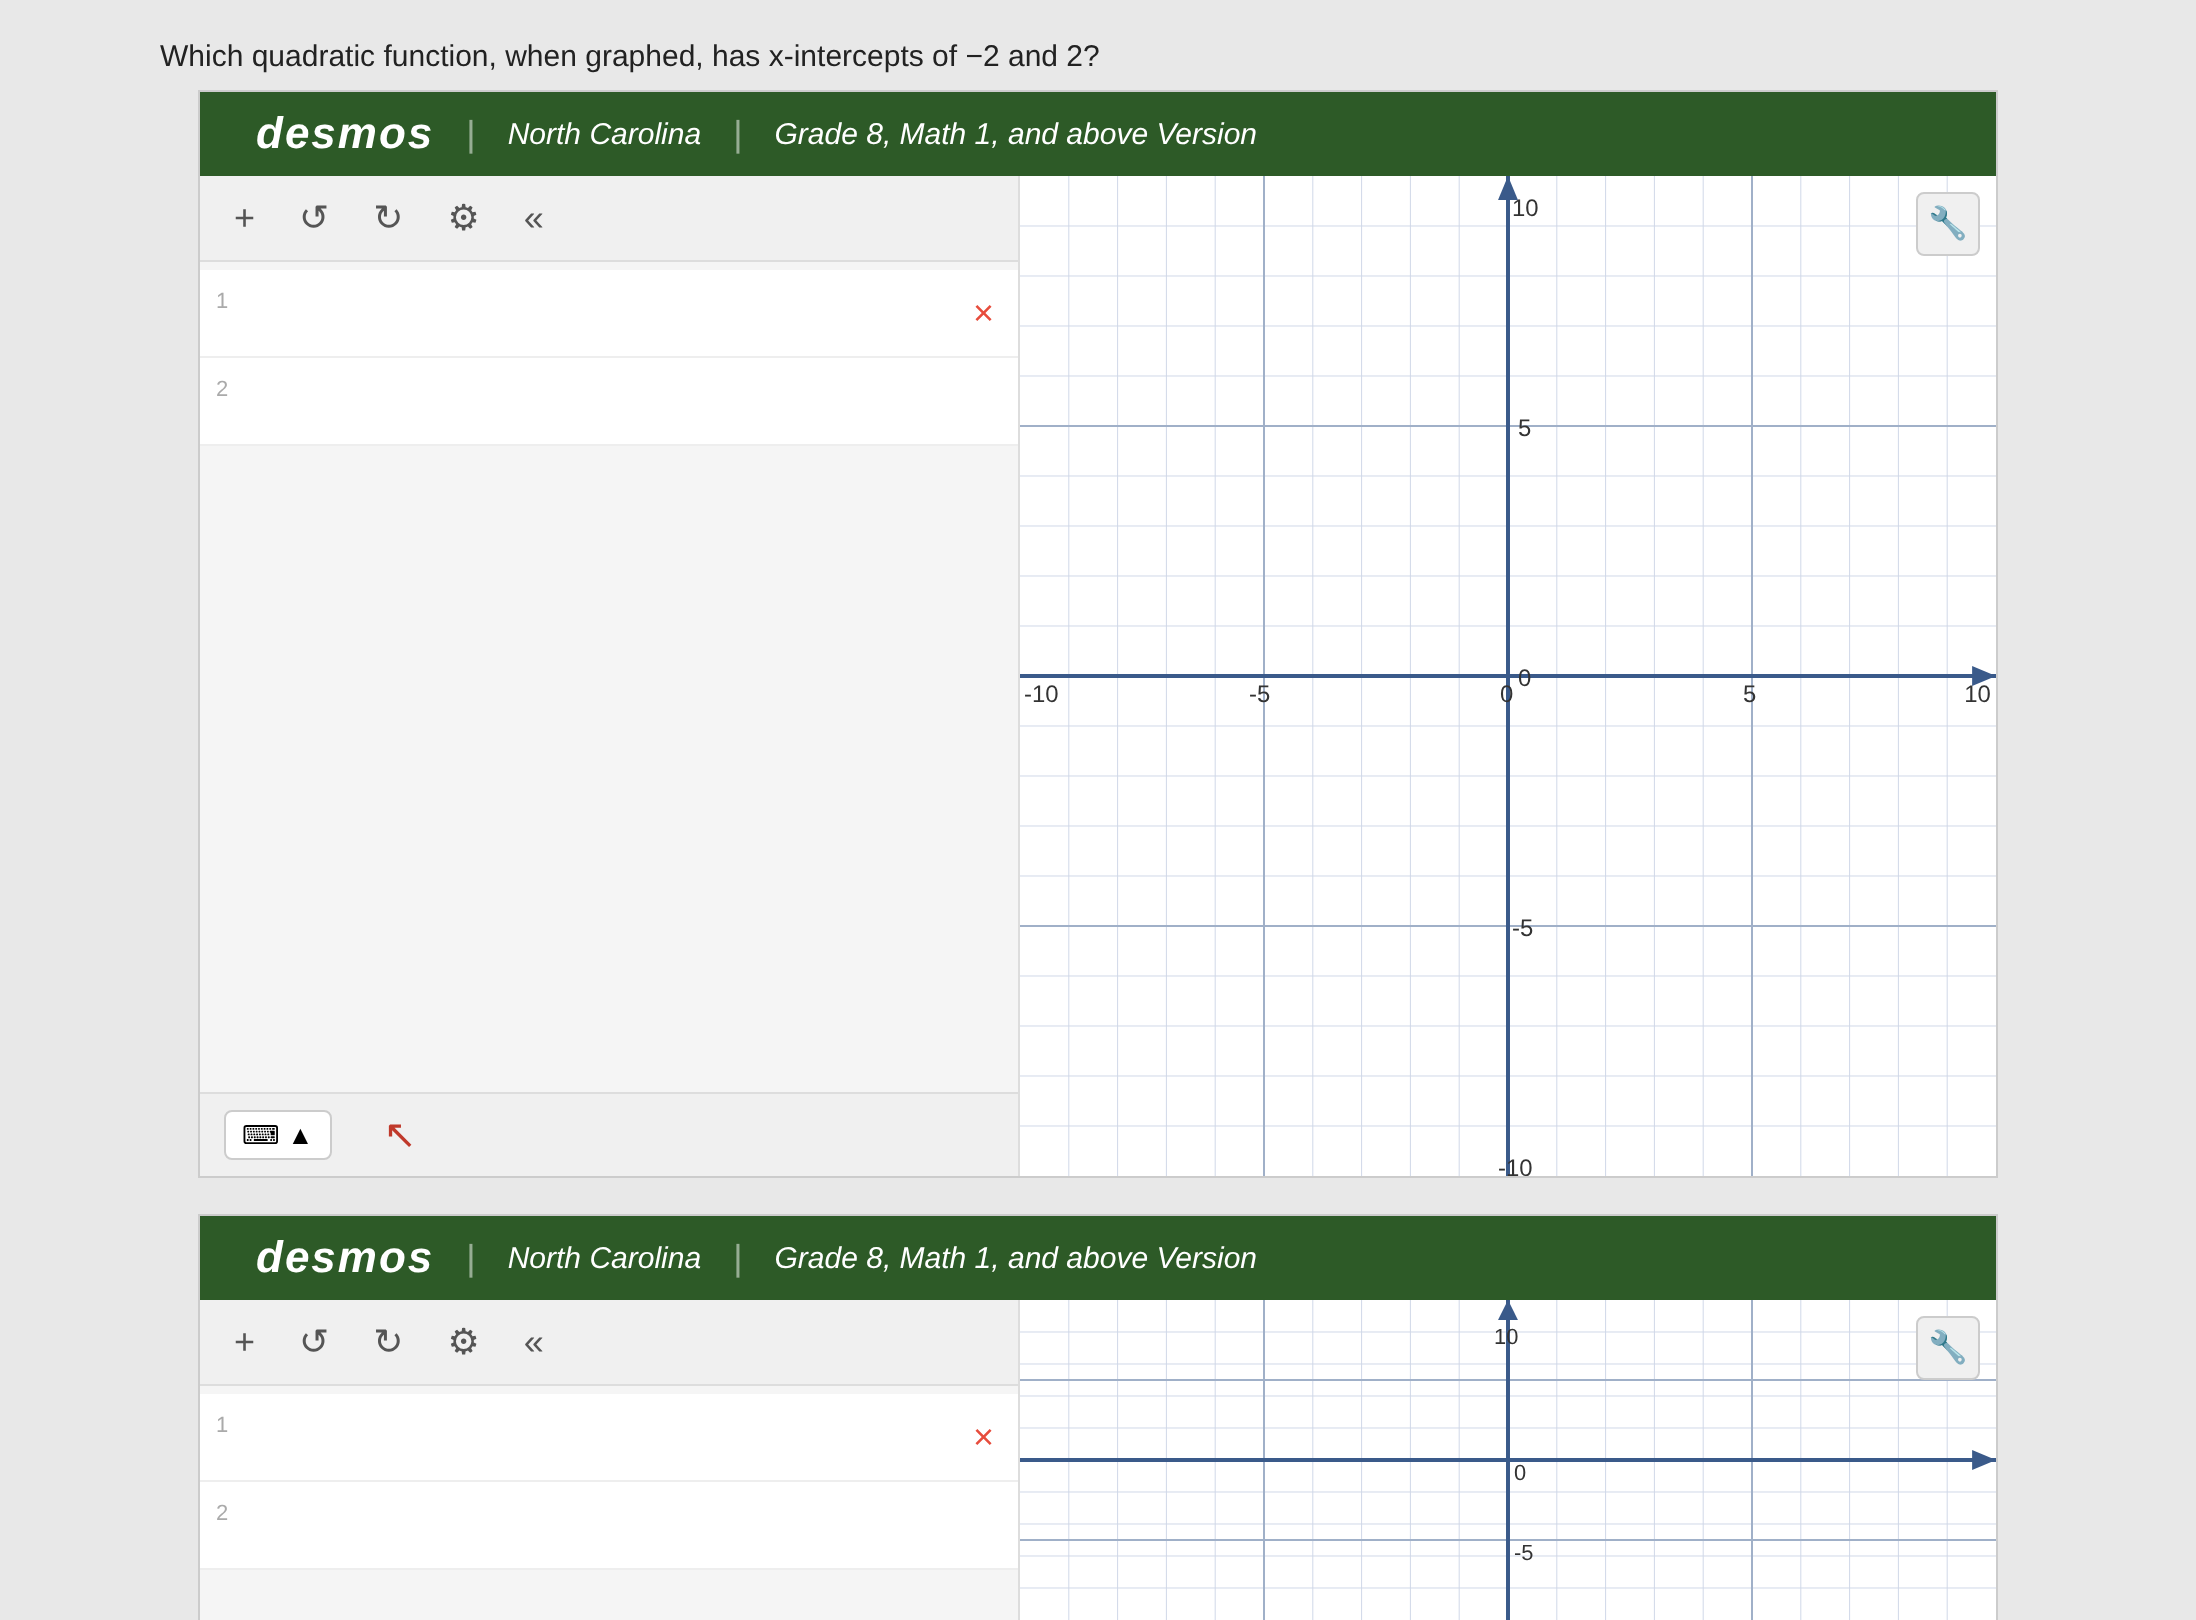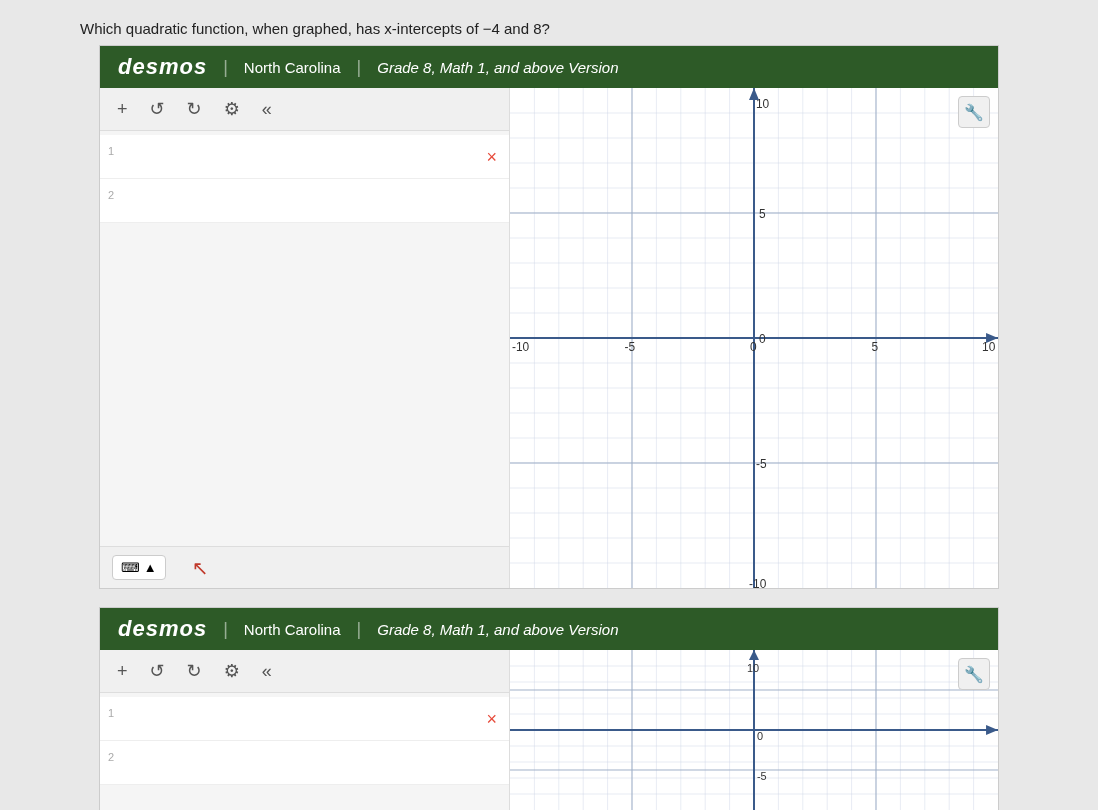--- a/index.html
+++ b/index.html
@@ -28,39 +28,40 @@
       border: 1px solid #ccc;
       margin-bottom: 18px;
       position: relative;
     }
 
     .desmos-header {
       background: #2d5a27;
       color: white;
       display: flex;
       align-items: center;
-      padding: 8px 18px;
+      padding: 8px 28px;
       gap: 16px;
     }
 
     .desmos-logo {
       font-size: 22px;
       font-weight: bold;
       font-style: italic;
       letter-spacing: 1px;
     }
 
     .desmos-header-sep {
       color: rgba(255,255,255,0.5);
       font-size: 18px;
     }
 
     .desmos-header-region {
       font-size: 15px;
       font-weight: normal;
+      font-style: italic;
     }
 
     .desmos-header-course {
       font-size: 15px;
       font-weight: normal;
       font-style: italic;
     }
 
     .desmos-body {
       display: flex;
@@ -215,21 +216,21 @@
     .desmos-graph-2 {
       flex: 1;
       position: relative;
       background: #fff;
       overflow: hidden;
     }
   </style>
 </head>
 <body>
 
-<p class="question-text">Which quadratic function, when graphed, has x-intercepts of −4 and 8?</p>
+<p class="question-text">Which quadratic function, when graphed, has x-intercepts of −2 and 2?</p>
 
 <div class="desmos-container">
 
   <div class="desmos-header">
     <span class="desmos-logo">desmos</span>
     <span class="desmos-header-sep">|</span>
     <span class="desmos-header-region">North Carolina</span>
     <span class="desmos-header-sep">|</span>
     <span class="desmos-header-course">Grade 8, Math 1, and above Version</span>
   </div>

